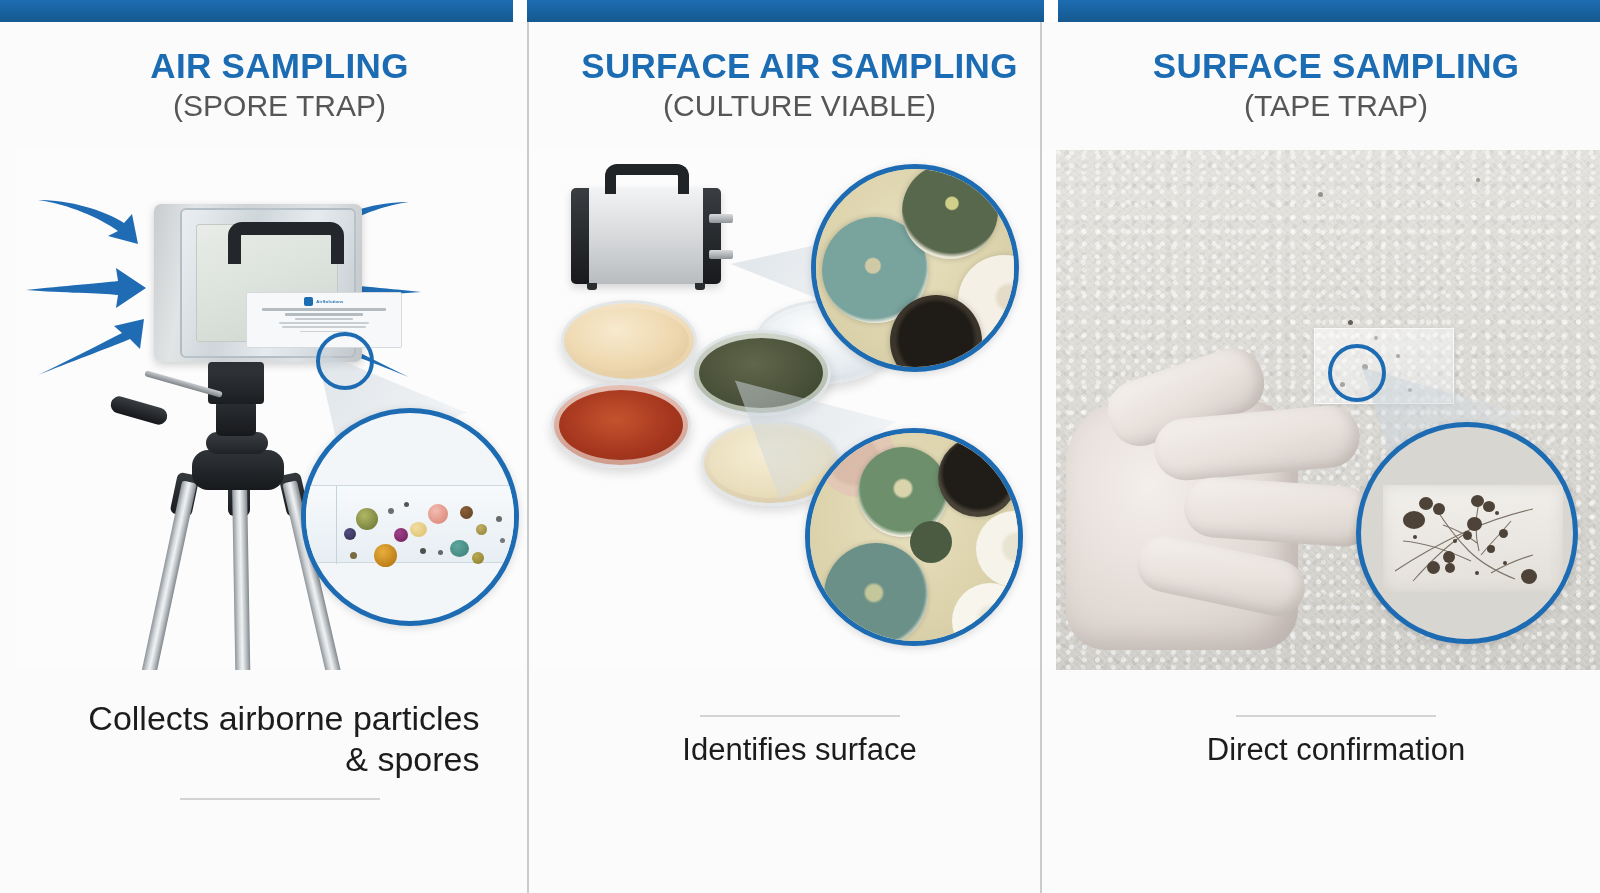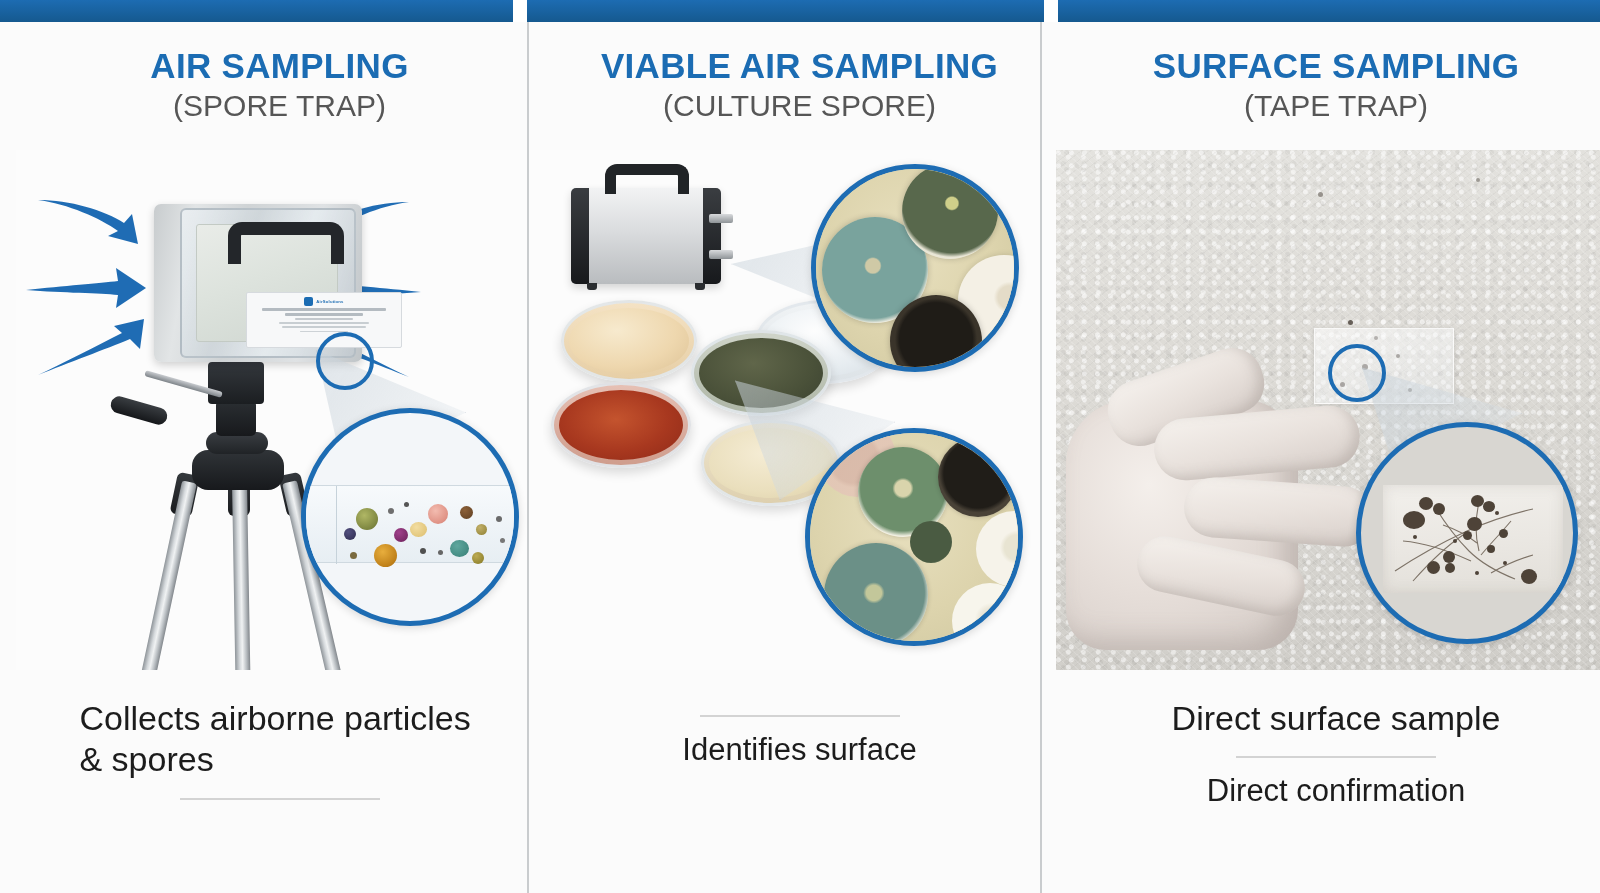--- a/index.html
+++ b/index.html
@@ -369,21 +369,21 @@
     position: absolute; left: 0; bottom: 0;
     width: 100%; height: 223px;
     display: flex; flex-direction: column;
     align-items: center; justify-content: flex-start;
     padding-top: 28px;
     background: #fbfbfb;
     z-index: 4;
   }
   .cap-primary {
     font-size: 34px; color: #1c1c1c; line-height: 1.22;
-    text-align: left; max-width: 400px; font-weight: normal;
+    text-align: right; max-width: 400px; font-weight: normal;
   }
   .cap-rule {
     width: 200px; height: 2px; background: #d3d3d3;
     margin: 17px 0 14px;
   }
   .cap-secondary {
     font-size: 31px; color: #1c1c1c; line-height: 1.2;
     text-align: center; font-weight: normal;
   }
 </style>
@@ -510,22 +510,22 @@
 
       <div class="caption">
         <div class="cap-primary">Collects airborne particles &amp; spores</div>
         <div class="cap-rule"></div>
       </div>
     </div>
 
     <div class="col c2">
 
       <div class="head">
-        <div class="head-title">VIABLE AIR SAMPLING</div>
-        <div class="head-sub">(CULTURE SPORE)</div>
+        <div class="head-title">SURFACE AIR SAMPLING</div>
+        <div class="head-sub">(CULTURE VIABLE)</div>
       </div>
 
       <div class="stage white">
 
         <div class="pump">
           <div class="pump-handle"></div>
           <div class="pump-cap left"></div>
           <div class="pump-cap right"></div>
           <div class="pump-port p1"></div>
           <div class="pump-port p2"></div>
@@ -642,21 +642,20 @@
             <span class="clump" style="left:30px;top:50px;width:4px;height:4px;"></span>
             <span class="clump" style="left:70px;top:54px;width:4px;height:4px;"></span>
             <span class="clump" style="left:92px;top:86px;width:4px;height:4px;"></span>
             <span class="clump" style="left:120px;top:76px;width:4px;height:4px;"></span>
             <span class="clump" style="left:112px;top:26px;width:4px;height:4px;"></span>
           </div>
         </div>
       </div>
 
       <div class="caption">
-        <div class="cap-primary">Direct surface sample</div>
         <div class="cap-rule"></div>
         <div class="cap-secondary">Direct confirmation</div>
       </div>
     </div>
 
   </div>
 
   <div class="divider d1"></div>
   <div class="divider d2"></div>
 

